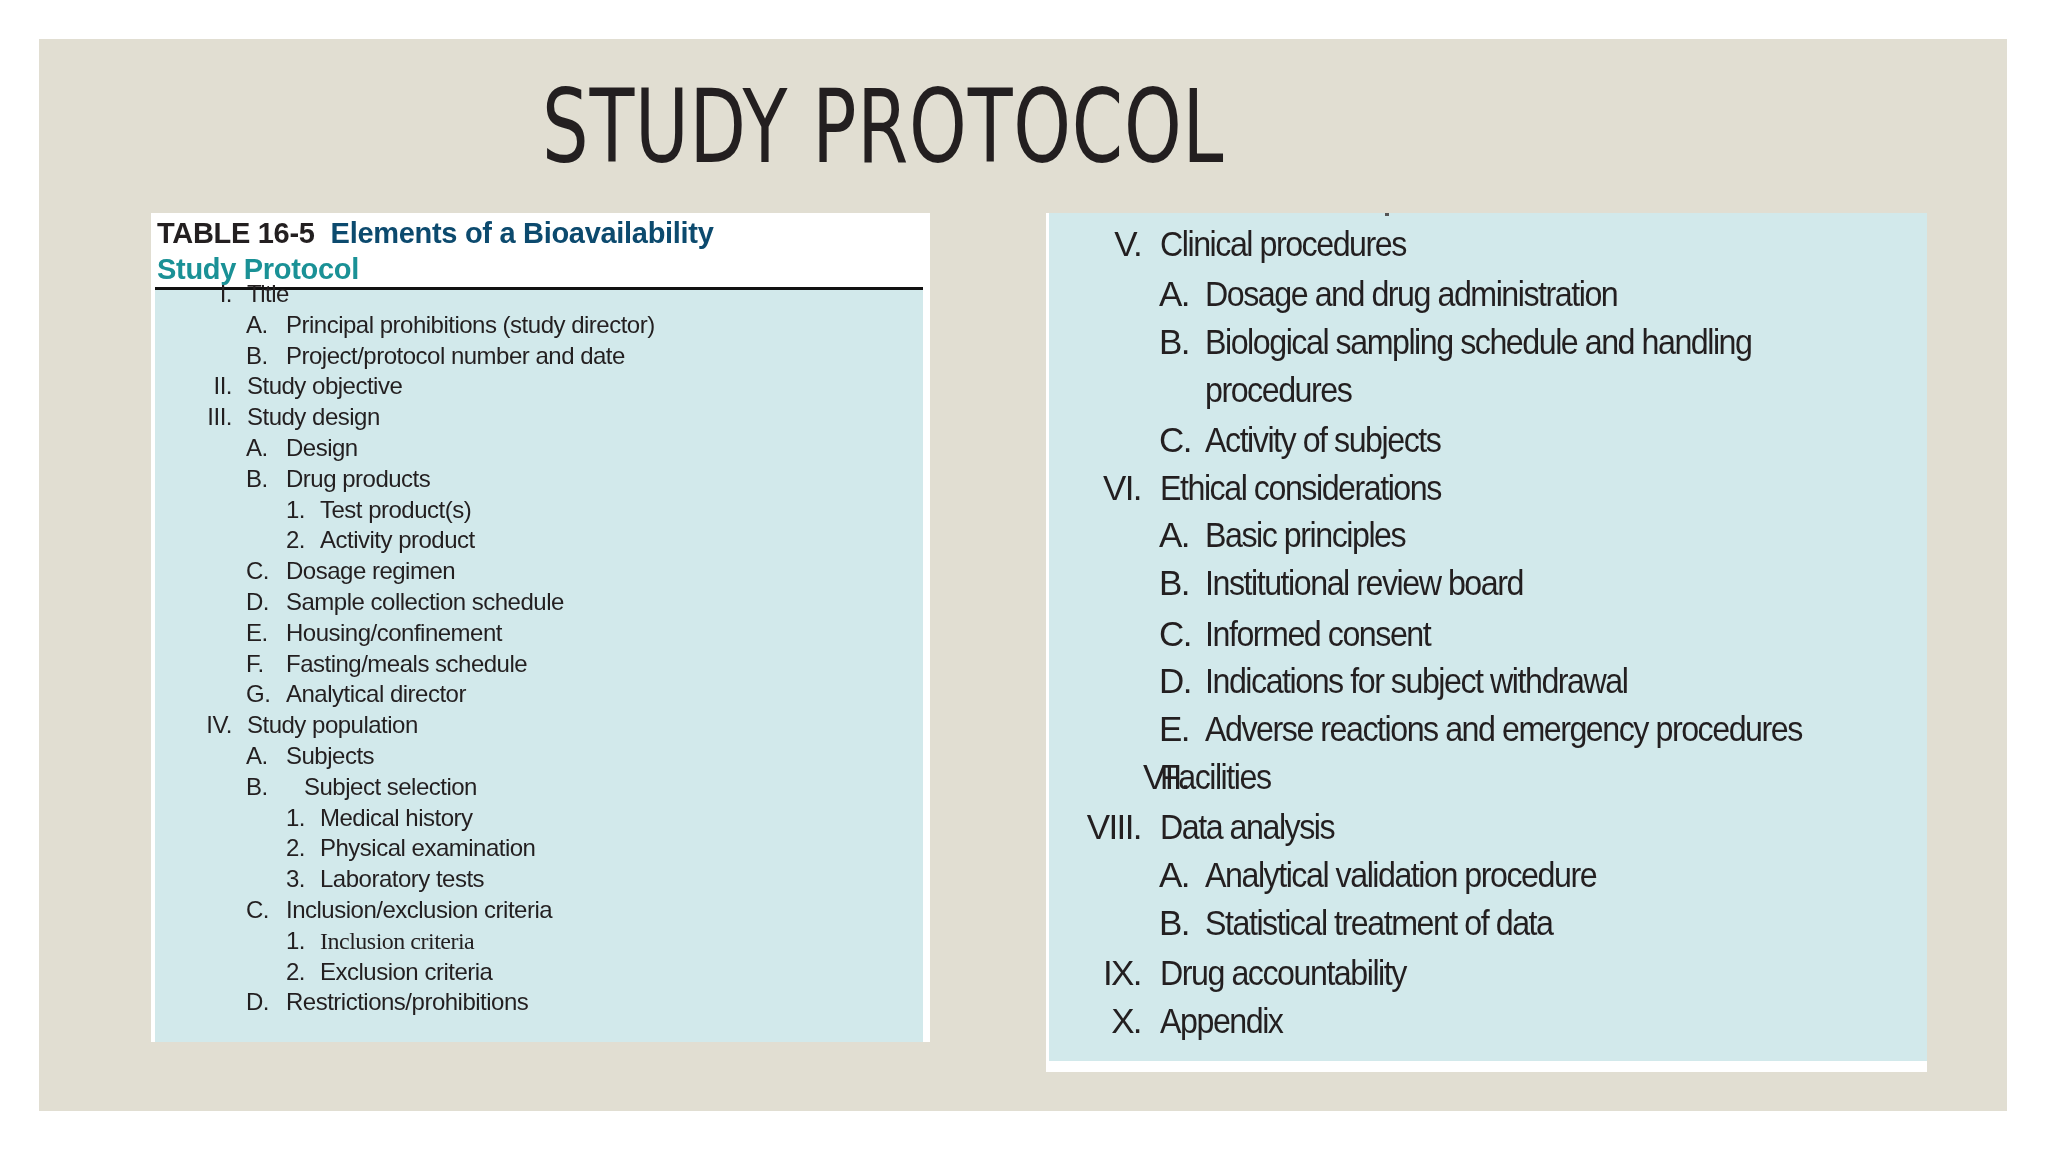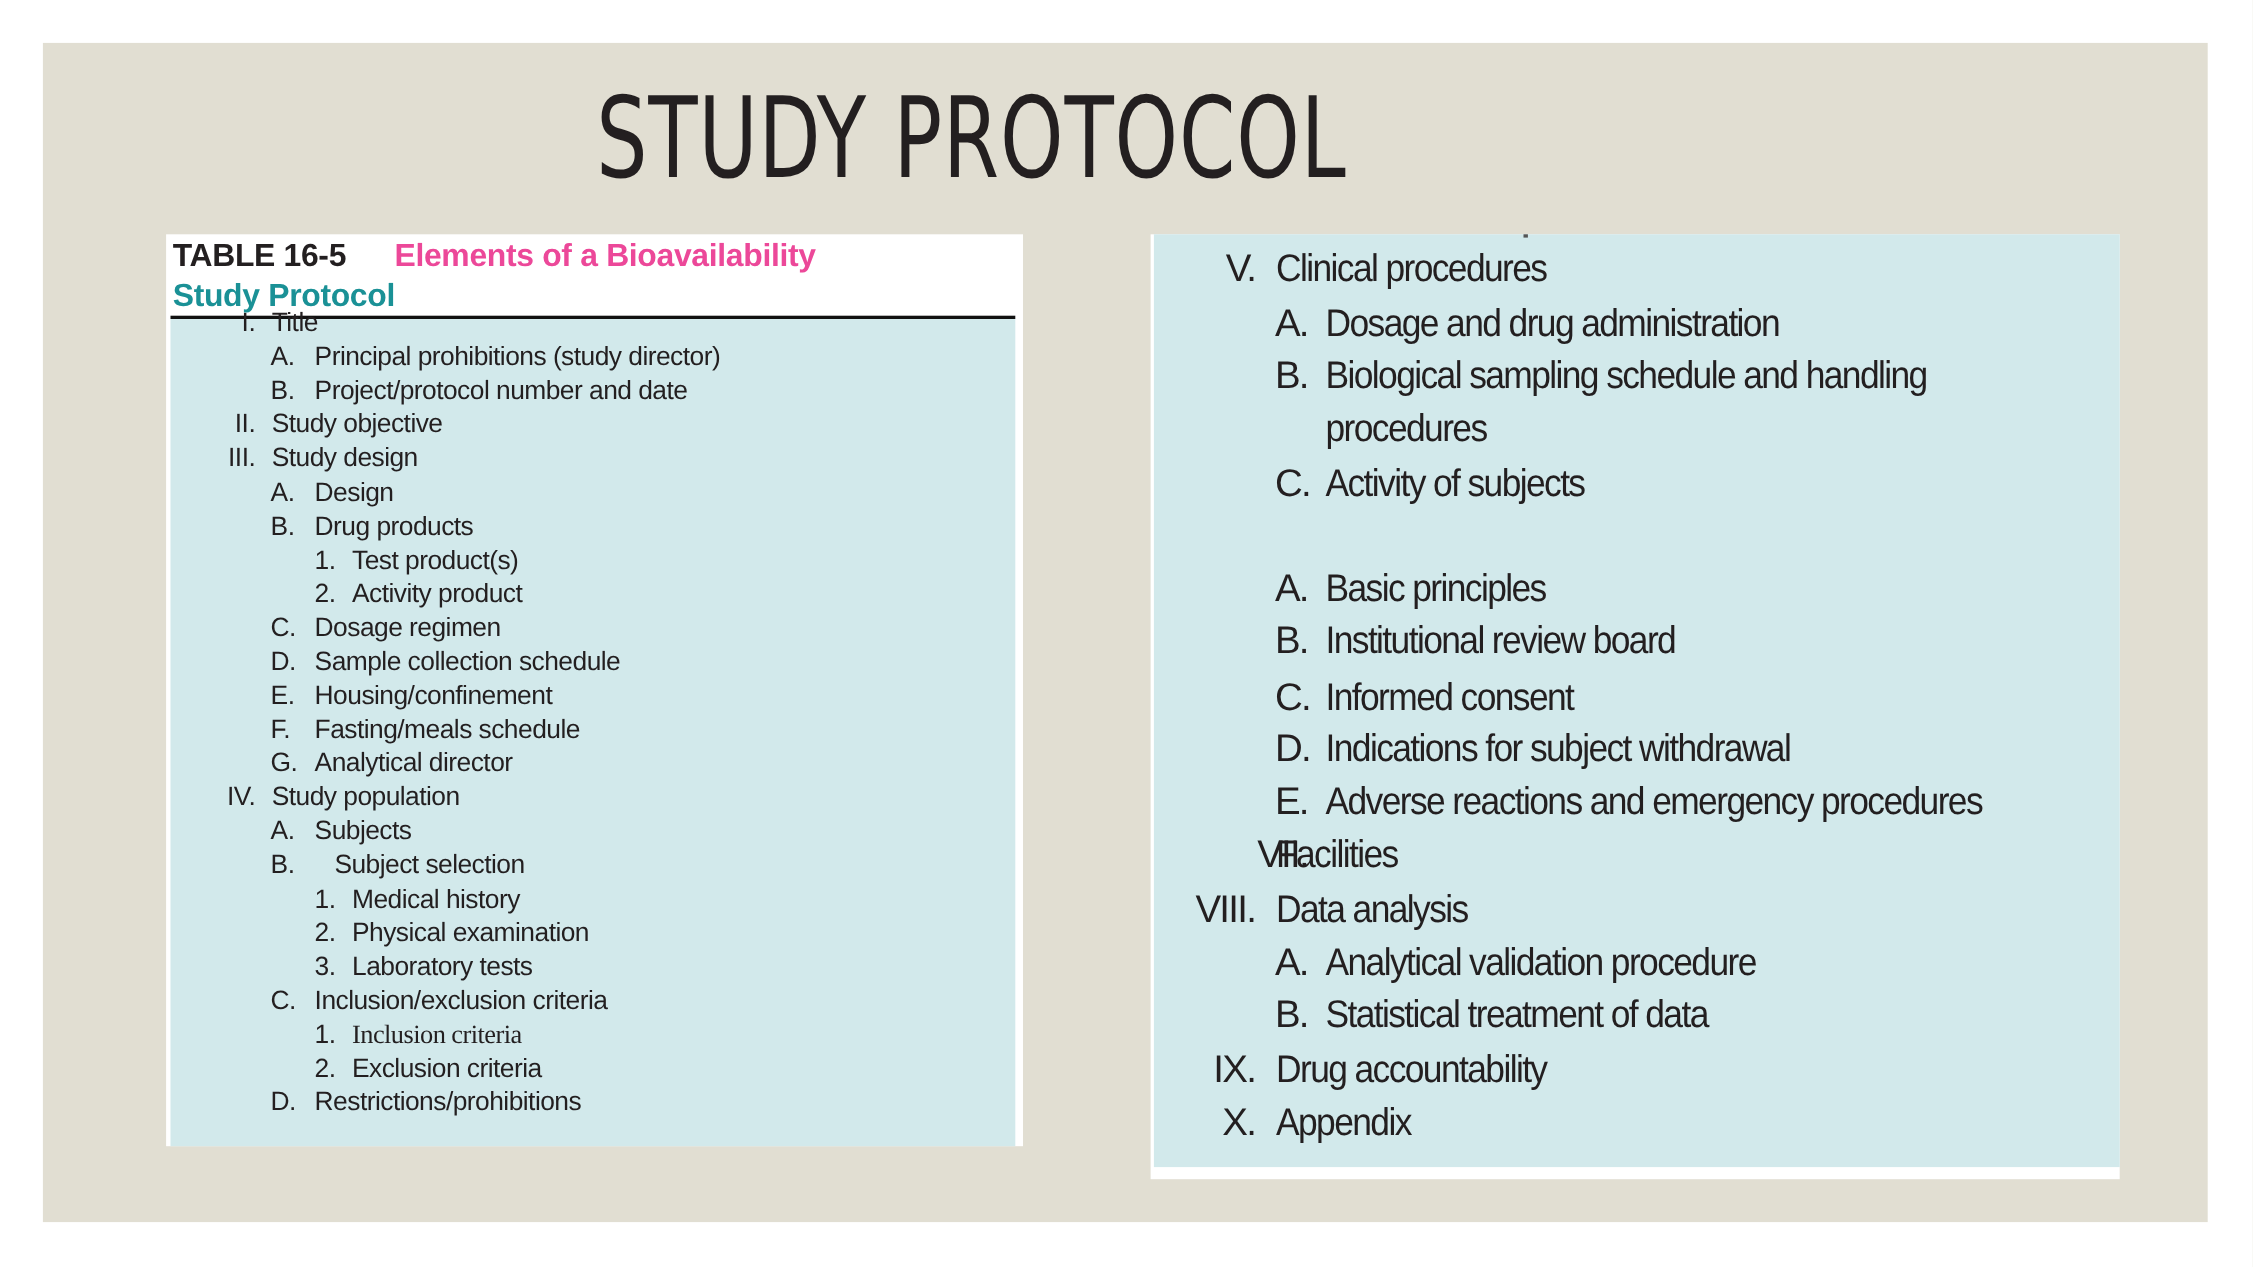--- a/index.html
+++ b/index.html
@@ -6,21 +6,21 @@
   body { width:2048px; height:1152px; background:#ffffff; position:relative; overflow:hidden; font-family:"Liberation Sans", sans-serif; }
   .slide { position:absolute; left:39px; top:39px; width:1968px; height:1072px; background:#e1ded2; }
   .title { position:absolute; left:542px; top:72px; width:886px; height:110px; overflow:visible; }
   .title span { display:inline-block; font-family:"DejaVu Sans", sans-serif; font-weight:normal; font-size:102px; line-height:110px; color:#231f20; letter-spacing:1px; transform-origin:left top; transform:scaleX(0.80); white-space:nowrap; -webkit-text-stroke:0px; font-stretch:condensed; }
 
   .panel-left { position:absolute; left:151px; top:213px; width:779px; height:829px; background:#ffffff; }
   .pl-head { position:absolute; left:6px; top:0; width:770px; height:75px; }
   .pl-head .l1 { position:absolute; left:0; top:0; height:40px; line-height:40px; white-space:nowrap; font-size:29px; font-weight:bold; letter-spacing:-0.3px; }
   .pl-head .l2 { position:absolute; left:0; top:36px; height:40px; line-height:40px; white-space:nowrap; font-size:29px; font-weight:bold; color:#1a9196; letter-spacing:-0.3px; }
   .tbl-no { color:#231f20; }
-  .tbl-title { color:#ec4899; margin-left:44px; }
+  .tbl-title { color:#0c4a6e; margin-left:16px; }
   .pl-rule { position:absolute; left:4px; top:74px; width:768px; height:3px; background:#111; }
   .pl-body { position:absolute; left:4px; top:77px; width:768px; height:752px; background:#d2e9eb; }
 
   .row-l { position:absolute; height:30px; line-height:30px; font-size:24px; color:#231f20; white-space:nowrap; letter-spacing:-0.5px; }
   .row-l .mk { position:absolute; top:0; text-align:right; }
   .row-l .tx { position:absolute; top:0; }
 
   .panel-right { position:absolute; left:1046px; top:213px; width:881px; height:859px; background:#ffffff; }
   .pr-body { position:absolute; left:3px; top:0; width:878px; height:848px; background:#d2e9eb; }
   .frag { position:absolute; left:336px; top:0; width:4px; height:3px; background:#555; }
@@ -161,20 +161,24 @@
         <span class="tx" style="left: 156px; transform-origin: left center; transform: scaleX(0.92);">Biological sampling schedule and handling</span>
       </div>
       <div class="row-r" style="top: 153px; left: 0px; width: 870px;">
         <span class="mk" style="left: 110px; text-align: left;"></span>
         <span class="tx" style="left: 156px; transform-origin: left center; transform: scaleX(0.92);">procedures</span>
       </div>
       <div class="row-r" style="top: 203px; left: 0px; width: 870px;">
         <span class="mk" style="left: 110px; text-align: left;">C.</span>
         <span class="tx" style="left: 156px; transform-origin: left center; transform: scaleX(0.92);">Activity of subjects</span>
       </div>
+      <div class="row-r" style="top: 251px; left: 0px; width: 870px;">
+        <span class="mk" style="right: 778px;">VI.</span>
+        <span class="tx" style="left: 111px; transform-origin: left center; transform: scaleX(0.92);">Ethical considerations</span>
+      </div>
       <div class="row-r" style="top: 298px; left: 0px; width: 870px;">
         <span class="mk" style="left: 110px; text-align: left;">A.</span>
         <span class="tx" style="left: 156px; transform-origin: left center; transform: scaleX(0.92);">Basic principles</span>
       </div>
       <div class="row-r" style="top: 346px; left: 0px; width: 870px;">
         <span class="mk" style="left: 110px; text-align: left;">B.</span>
         <span class="tx" style="left: 156px; transform-origin: left center; transform: scaleX(0.92);">Institutional review board</span>
       </div>
       <div class="row-r" style="top: 397px; left: 0px; width: 870px;">
         <span class="mk" style="left: 110px; text-align: left;">C.</span>

